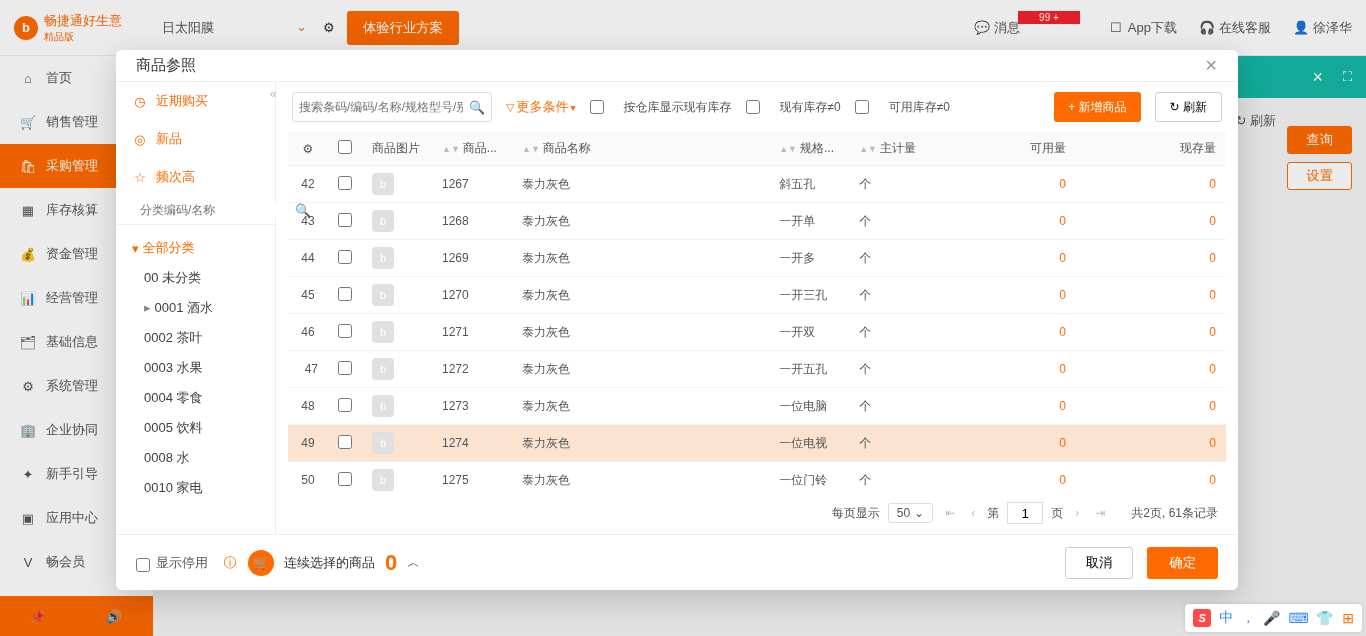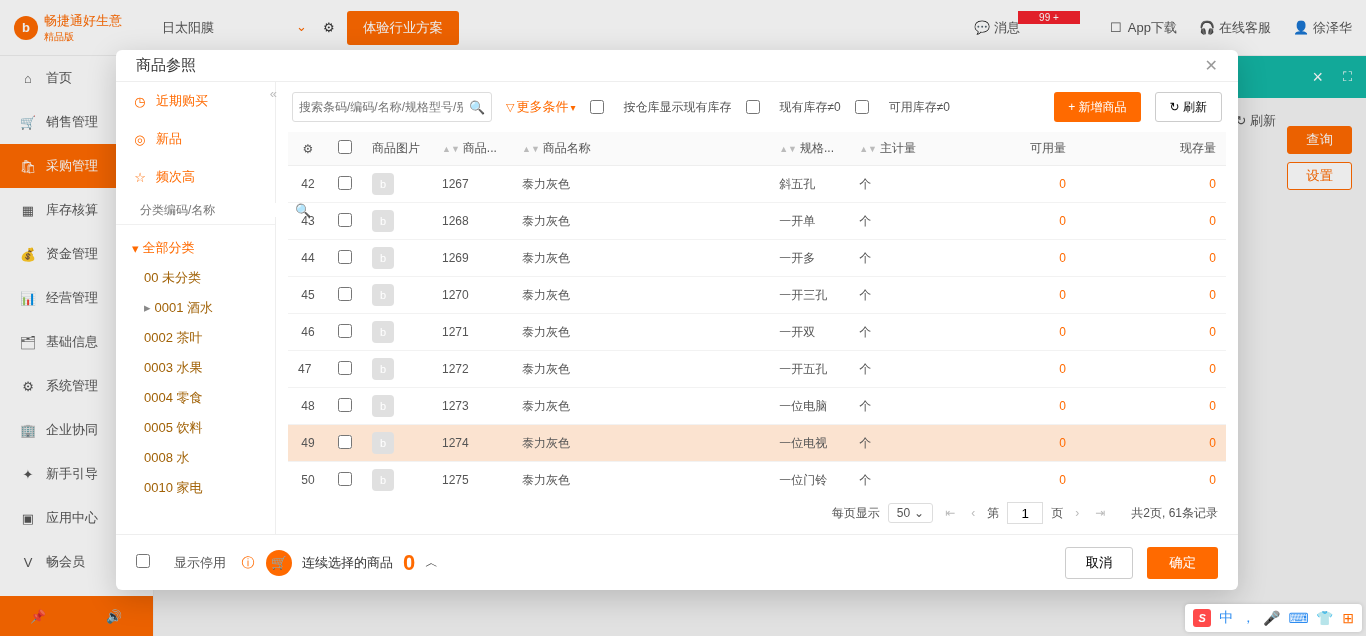--- a/index.html
+++ b/index.html
@@ -37,21 +37,21 @@
 .modal-body{flex:1;display:flex;min-height:0}
 
 .m-left{width:160px;border-right:1px solid #eee;display:flex;flex-direction:column;position:relative}
 .m-left .filter-item{display:flex;align-items:center;gap:8px;padding:10px 16px;color:#555;cursor:pointer}
 .m-left .filter-item.top{color:#ff6a00}
 .m-left .collapse-btn{position:absolute;top:4px;right:-2px;color:#bbb;cursor:pointer;font-size:13px}
 .m-left .search-cat{display:flex;align-items:center;padding:6px 24px;border-bottom:1px solid #f0f0f0}
 .m-left .search-cat input{border:none;outline:none;flex:1;color:#999;font-size:12px}
 .m-left .cat-tree{flex:1;overflow:auto;padding:8px 0;font-size:13px}
 .m-left .cat-root{color:#ff6a00;padding:6px 16px;display:flex;align-items:center;gap:4px}
-.m-left .cat-node{padding:6px 28px;color:#a16207;cursor:pointer}
+.m-left .cat-node{padding:6px 28px;color:#404040;cursor:pointer}
 .m-left .cat-node.haschild::before{content:"▸";margin-right:4px;color:#888}
 
 .m-right{flex:1;display:flex;flex-direction:column;min-width:0}
 .m-toolbar{display:flex;align-items:center;gap:14px;padding:10px 16px}
 .m-toolbar .searchbox{display:flex;align-items:center;gap:6px;border:1px solid #ddd;border-radius:3px;height:30px;padding:0 6px;width:200px}
 .m-toolbar .searchbox input{border:none;outline:none;flex:1;font-size:12px}
 .m-toolbar .more-cond{color:#ff6a00;cursor:pointer;display:flex;align-items:center;gap:2px}
 .m-toolbar label.ck{display:flex;align-items:center;gap:20px;color:#555;font-size:12px}
 .m-toolbar .spacer{flex:1}
 .m-toolbar .btn-orange{background:#ff6a00;color:#fff;border:none;height:30px;padding:0 14px;border-radius:3px;cursor:pointer;font-size:12px}
@@ -65,21 +65,21 @@
 .num-r{text-align:right;color:#ff6a00}
 .img-ph{width:22px;height:22px;border-radius:4px;background:#e0e0e0;display:inline-flex;align-items:center;justify-content:center;color:#fff;font-size:11px}
 .sort-icon{font-size:9px;color:#bbb;margin-right:3px;display:inline-flex;flex-direction:column;line-height:5px}
 
 .pager{display:flex;align-items:center;gap:8px;padding:10px 20px;color:#555;font-size:12px;justify-content:flex-end}
 .pager .sel{display:flex;align-items:center;gap:4px;border:1px solid #ddd;padding:2px 8px;border-radius:3px}
 .pager .pg-btn{color:#bbb;cursor:pointer;padding:2px 4px}
 .pager input{width:36px;border:1px solid #ddd;text-align:center;height:22px}
 
 .m-foot{height:56px;border-top:1px solid #eee;display:flex;align-items:center;padding:0 20px;gap:14px}
-.m-foot .ck{display:flex;align-items:flex-start;gap:24px;color:#555;font-size:13px}
+.m-foot .ck{display:flex;align-items:flex-end;gap:6px;color:#555;font-size:13px}
 .m-foot .mid{margin-left:auto;display:flex;align-items:center;gap:10px}
 .m-foot .cart-ic{width:26px;height:26px;border-radius:50%;background:#ff6a00;color:#fff;display:flex;align-items:center;justify-content:center}
 .m-foot .count{font-size:22px;font-weight:bold;color:#ff6a00}
 .m-foot .spacer2{flex:1}
 .m-foot .btn-cancel{border:1px solid #ccc;background:#fff;height:32px;padding:0 20px;border-radius:3px;cursor:pointer}
 .m-foot .btn-ok{border:none;background:#ff6a00;color:#fff;height:32px;padding:0 22px;border-radius:3px;cursor:pointer}
 
 .ime{position:absolute;bottom:4px;right:4px;height:28px;display:flex;align-items:center;gap:8px;background:#fff;border-radius:4px;box-shadow:0 0 4px rgba(0,0,0,0.15);padding:0 8px}
 .ime .s-logo{width:18px;height:18px;background:#ff4a4a;color:#fff;border-radius:3px;display:flex;align-items:center;justify-content:center;font-weight:bold;font-size:11px;font-style:italic}
 .ime span{font-size:14px}
@@ -324,21 +324,21 @@
                 <td style="text-align:center"><input type="checkbox" style=""></td>
                 <td><span class="img-ph">b</span></td>
                 <td>1271</td>
                 <td>泰力灰色</td>
                 <td>一开双</td>
                 <td>个</td>
                 <td class="num-r">0</td>
                 <td class="num-r">0</td>
               </tr>
               <tr>
-                <td style="text-align:left">47</td>
+                <td style="text-align:right">47</td>
                 <td style="text-align:center"><input type="checkbox" style=""></td>
                 <td><span class="img-ph">b</span></td>
                 <td>1272</td>
                 <td>泰力灰色</td>
                 <td>一开五孔</td>
                 <td>个</td>
                 <td class="num-r">0</td>
                 <td class="num-r">0</td>
               </tr>
               <tr>

